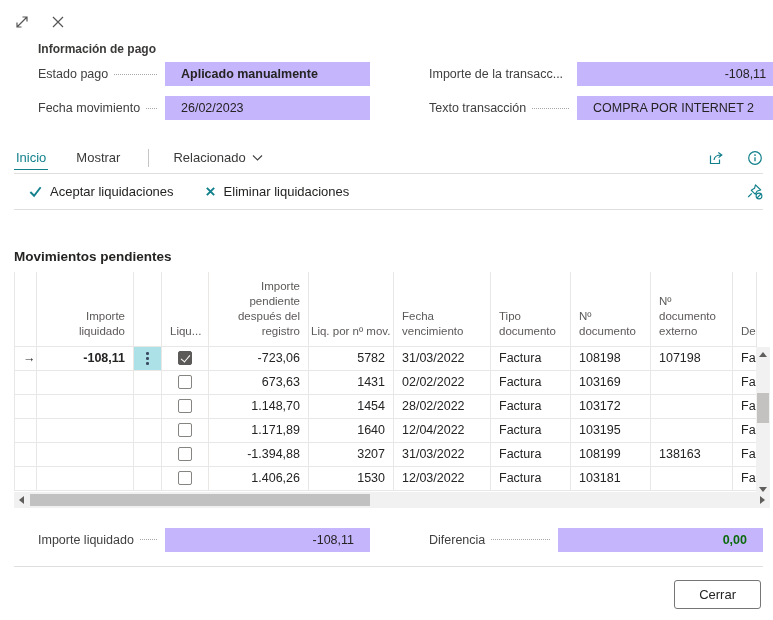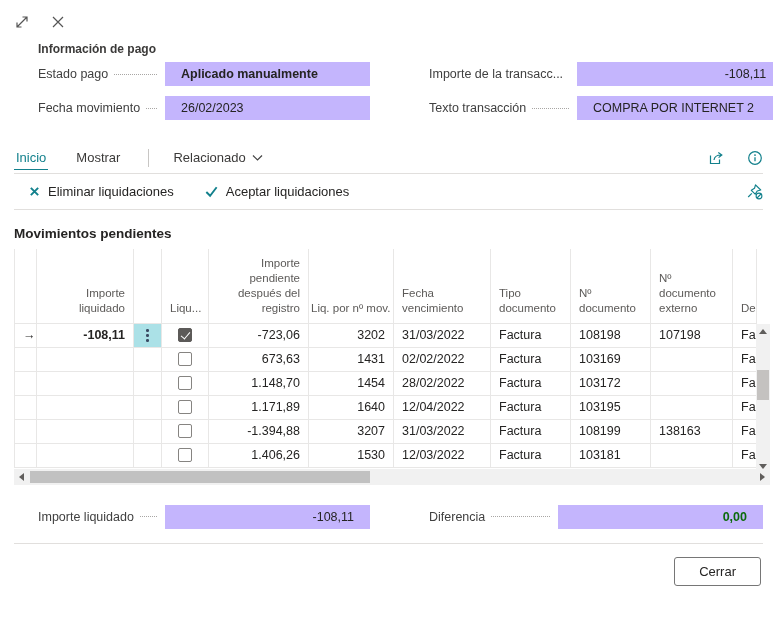--- a/index.html
+++ b/index.html
@@ -37,21 +37,21 @@
   .tab-sep { width:1px; height:18px; background:#c8c6c4; margin:0 22px 0 0; }
   .tabstrip-spacer { flex:1; }
   .tabstrip .icon-btn { margin-left:22px; }
 
   
   .actionbar { display:flex; align-items:center; height:36px; border-bottom:1px solid #e1dfdd; font-size:13px; padding-left:14px; }
   .action { display:flex; align-items:center; gap:7px; margin-right:30px; color:#252423; cursor:pointer; }
   .actionbar-spacer { flex:1; }
 
   
-  .grid-heading { margin-top:16px; font-size:13.5px; font-weight:700; color:#252423; }
+  .grid-heading { margin-top:39px; font-size:13.5px; font-weight:700; color:#252423; }
 
   .table-wrap { position:relative; width:756px; margin-top:8px; }
   table.grid { border-collapse:collapse; table-layout:fixed; width:742px; }
   table.grid th, table.grid td { overflow:hidden; white-space:nowrap; }
   table.grid th {
     font-size:11.5px; font-weight:400; color:#5c5a58; vertical-align:bottom;
     padding:4px 8px 7px 8px; line-height:1.3; text-align:left; white-space:normal; height:74px;
   }
   table.grid th.r { text-align:right; }
   table.grid th.nowrap { white-space:nowrap; padding-left:2px; padding-right:6px; }
@@ -159,30 +159,30 @@
       <svg width="16" height="16" viewBox="0 0 16 16">
           <circle cx="8" cy="8" r="6.3" stroke="#12808c" stroke-width="1.2" fill="none"></circle>
           <circle cx="8" cy="5.1" r="0.9" fill="#12808c"></circle>
           <path d="M8 7.3 V11.3" stroke="#12808c" stroke-width="1.3" fill="none"></path>
         </svg>
     </button>
   </div>
 
   <div class="actionbar">
     <span class="action">
+      <svg width="15" height="15" viewBox="0 0 16 16">
+          <path d="M2.5 8.5 L6.5 12.5 L13.5 3.5" stroke="#12808c" stroke-width="2" fill="none"></path>
+        </svg>
+      <span>Aceptar liquidaciones</span>
+    </span>
+    <span class="action">
       <svg width="13" height="13" viewBox="0 0 16 16">
           <path d="M3.5 3.5 L12.5 12.5 M12.5 3.5 L3.5 12.5" stroke="#12808c" stroke-width="2.4" fill="none"></path>
         </svg>
       <span>Eliminar liquidaciones</span>
-    </span>
-    <span class="action">
-      <svg width="15" height="15" viewBox="0 0 16 16">
-          <path d="M2.5 8.5 L6.5 12.5 L13.5 3.5" stroke="#12808c" stroke-width="2" fill="none"></path>
-        </svg>
-      <span>Aceptar liquidaciones</span>
     </span>
     <span class="actionbar-spacer"></span>
     <button class="icon-btn">
       <svg width="17" height="17" viewBox="0 0 17 17">
           <path d="M9.5 1.8 L14.7 7 L11.2 8 L9.2 11.2 L5.3 7.3 L8.5 5.3 Z" stroke="#12808c" stroke-width="1.2" fill="none" stroke-linejoin="round"></path>
           <path d="M5.8 10.4 L2.2 14" stroke="#12808c" stroke-width="1.2" fill="none"></path>
           <circle cx="13" cy="13" r="2.9" stroke="#12808c" stroke-width="1.1" fill="#fff"></circle>
           <path d="M11 15 L15 11" stroke="#12808c" stroke-width="1.1"></path>
         </svg>
     </button>
@@ -224,21 +224,21 @@
         <tr>
           <td class="rowsel">→</td>
           <td class="r bold">-108,11</td>
           <td class="sel-cell"><span class="dots">
                 <i></i>
                 <i></i>
                 <i></i>
               </span></td>
           <td class="c"><span class="cb" data-checked="true"></span></td>
           <td class="r">-723,06</td>
-          <td class="link">3202</td>
+          <td class="link">5782</td>
           <td>31/03/2022</td>
           <td>Factura</td>
           <td>108198</td>
           <td>107198</td>
           <td class="clip">Fa</td>
         </tr>
         <tr>
           <td class="rowsel"></td>
           <td class="r"></td>
           <td></td>

